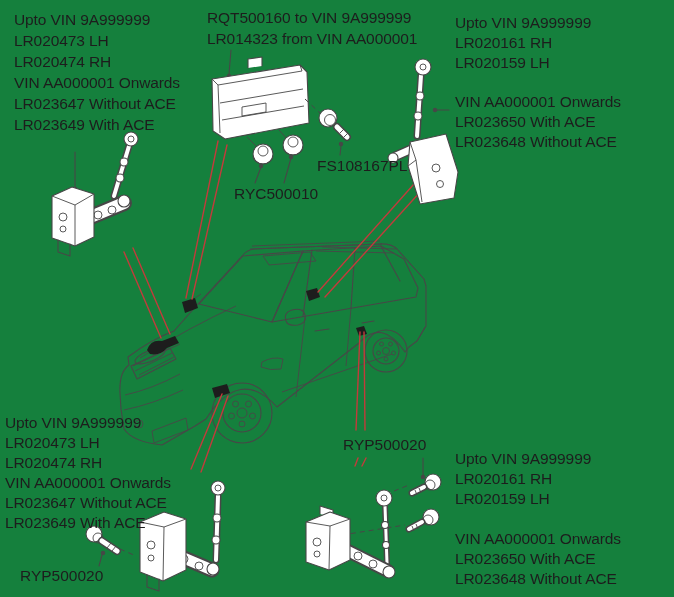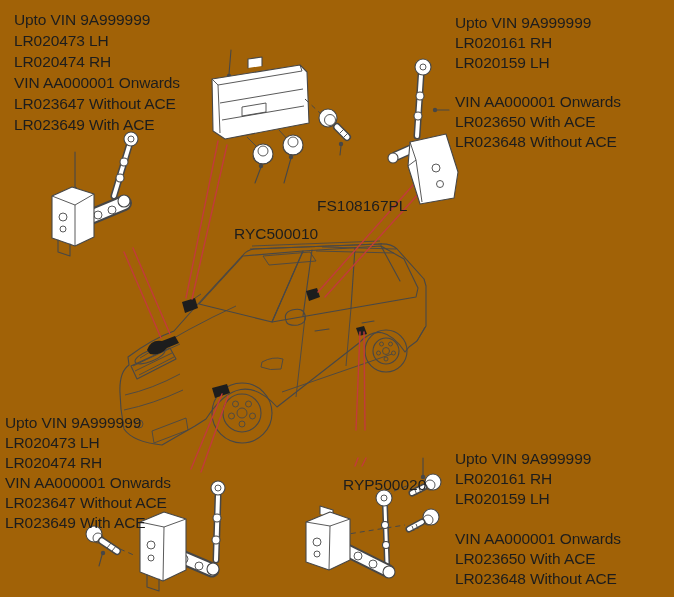--- a/index.html
+++ b/index.html
@@ -5,36 +5,36 @@
   html,body{margin:0;padding:0;background:#fff;}
   .stage{
     position:relative;width:674px;height:597px;overflow:hidden;
     font-family:"Liberation Sans",sans-serif;
     --red:#c23b3b; --art:#474747; --ink:#1d1d1d;
     color:var(--ink);
   }
   .art-svg{position:absolute;left:0;top:0;}
   .tb{position:absolute;font-size:15.5px;line-height:20px;white-space:nowrap;letter-spacing:-0.1px;}
   .tb.lh21 div{line-height:21px;}
-  .pl{position:absolute;font-size:15.5px;white-space:nowrap;margin-top:40px;}
+  .pl{position:absolute;font-size:15.5px;white-space:nowrap;}
   
   .ln{stroke:var(--art);fill:none;stroke-width:1.1;stroke-linecap:round;stroke-linejoin:round;}
   .lnthin{stroke:var(--art);fill:none;stroke-width:0.9;}
   .red{stroke:var(--red);fill:none;stroke-width:1.4;stroke-linecap:round;}
   .dash{stroke:var(--art);fill:none;stroke-width:1;stroke-dasharray:5 4;}
   .blob{fill:var(--ink);stroke:none;}
   .dot{fill:var(--art);stroke:none;}
   .bar-o{stroke:var(--art);fill:none;stroke-linecap:round;}
   .bar-i{stroke:#fff;fill:none;stroke-linecap:round;}
   .wfill{fill:#fff;}
 </style>
 </head>
 <body>
 
-<div class="stage" style="--red: #c23b3b; --art: #474747; --ink: #1d1d1d; background: #a16207;">
+<div class="stage" style="--red: #c23b3b; --art: #474747; --ink: #1d1d1d; background: #15803d;">
 
   <svg class="art-svg" width="674" height="597" viewBox="0 0 674 597">
 
     <g>
 
       <path class="ln" d="M121,409 L120,393 Q119,372 129,365 L128,357 Q152,339 174,331 L197,305
         L243,255 Q247,250 254,249 L378,244 Q391,243 397,249 L424,279 L426,286 L426,326 L417,341
         L409,347 L405,352 Q382,318 359,343 L277,407 Q240,366 206,419 L195,426 L162,445
         Q133,442 124,429 Z"></path>
 
@@ -240,20 +240,24 @@
 
   <div class="tb lh21" style="left:14px;top:9px">
     <div>Upto VIN 9A999999</div>
     <div>LR020473 LH</div>
     <div>LR020474 RH</div>
     <div>VIN AA000001 Onwards</div>
     <div>LR023647 Without ACE</div>
     <div>LR023649 With ACE</div>
   </div>
 
+  <div class="tb lh21" style="left:207px;top:7px">
+    <div>RQT500160 to VIN 9A999999</div>
+    <div>LR014323 from VIN AA000001</div>
+  </div>
 
   <div class="tb" style="left:455px;top:13px">
     <div>Upto VIN 9A999999</div>
     <div>LR020161 RH</div>
     <div>LR020159 LH</div>
   </div>
 
   <div class="tb" style="left:455px;top:92px">
     <div>VIN AA000001 Onwards</div>
     <div>LR023650 With ACE</div>

